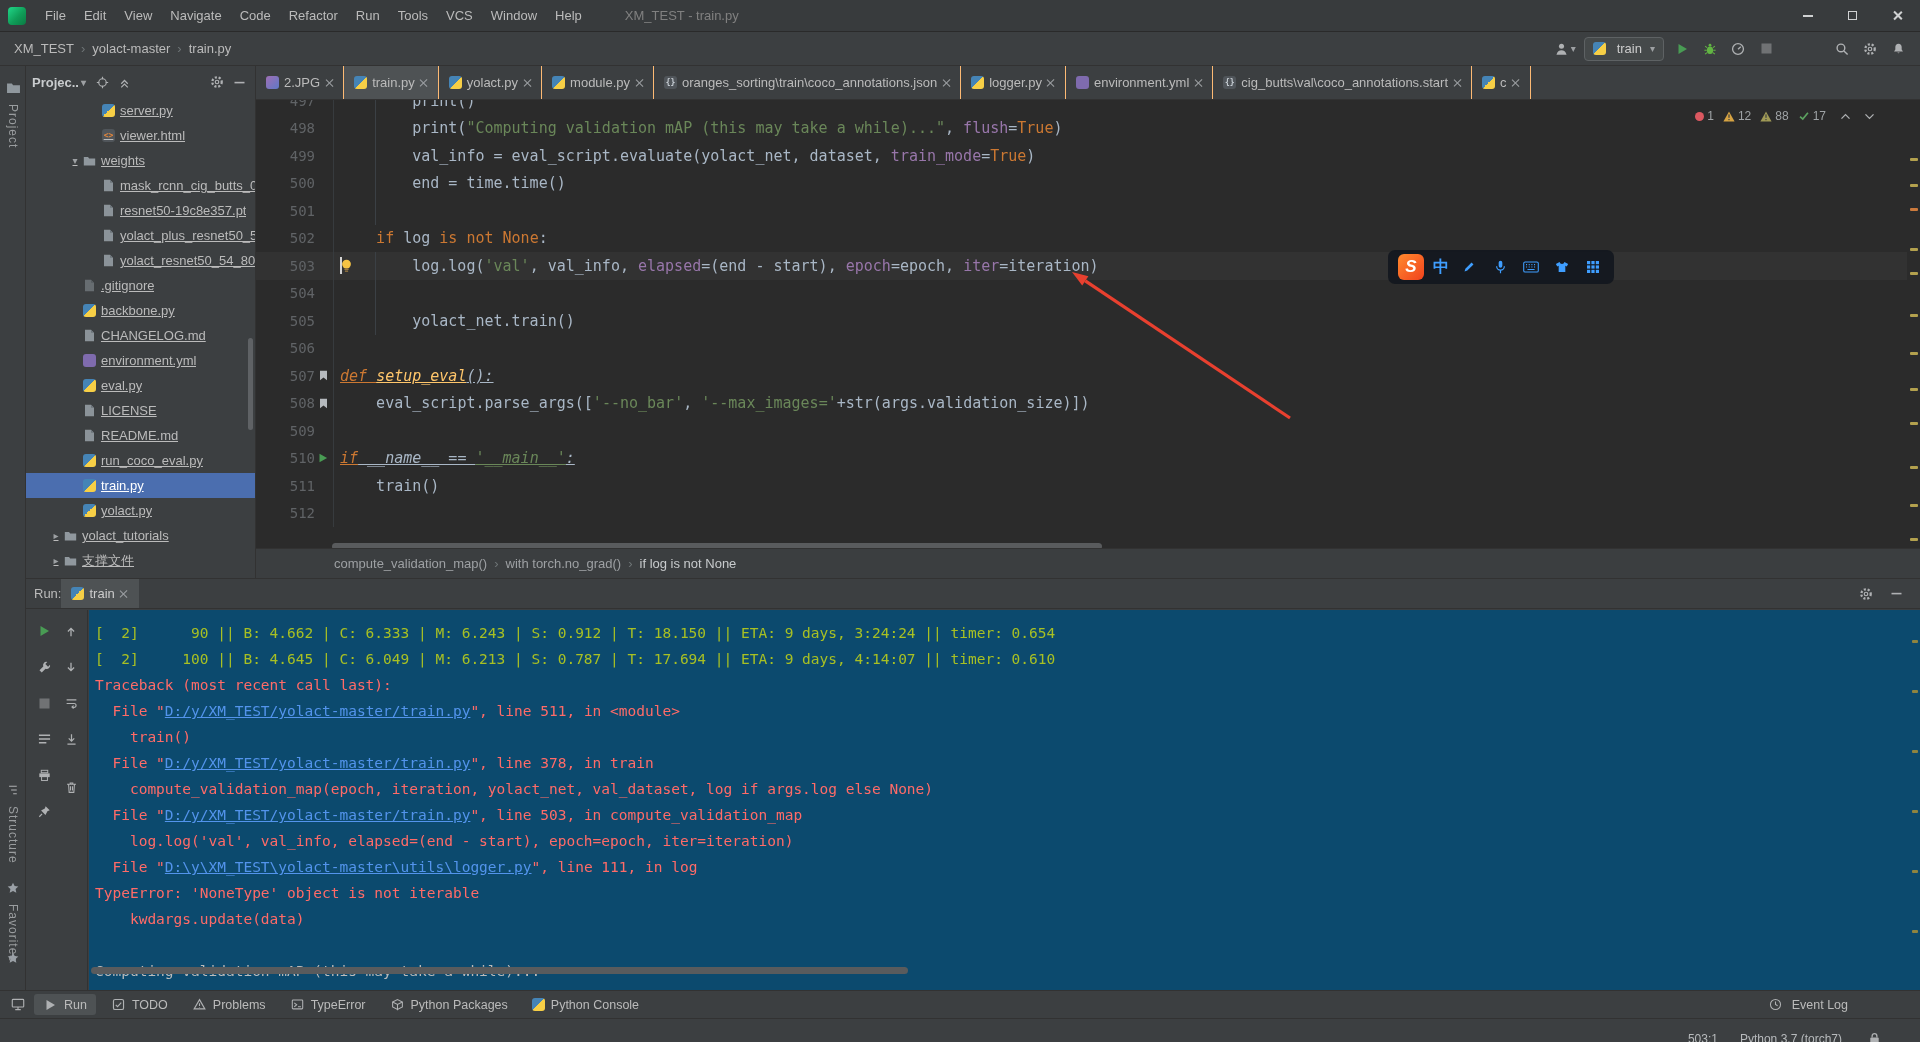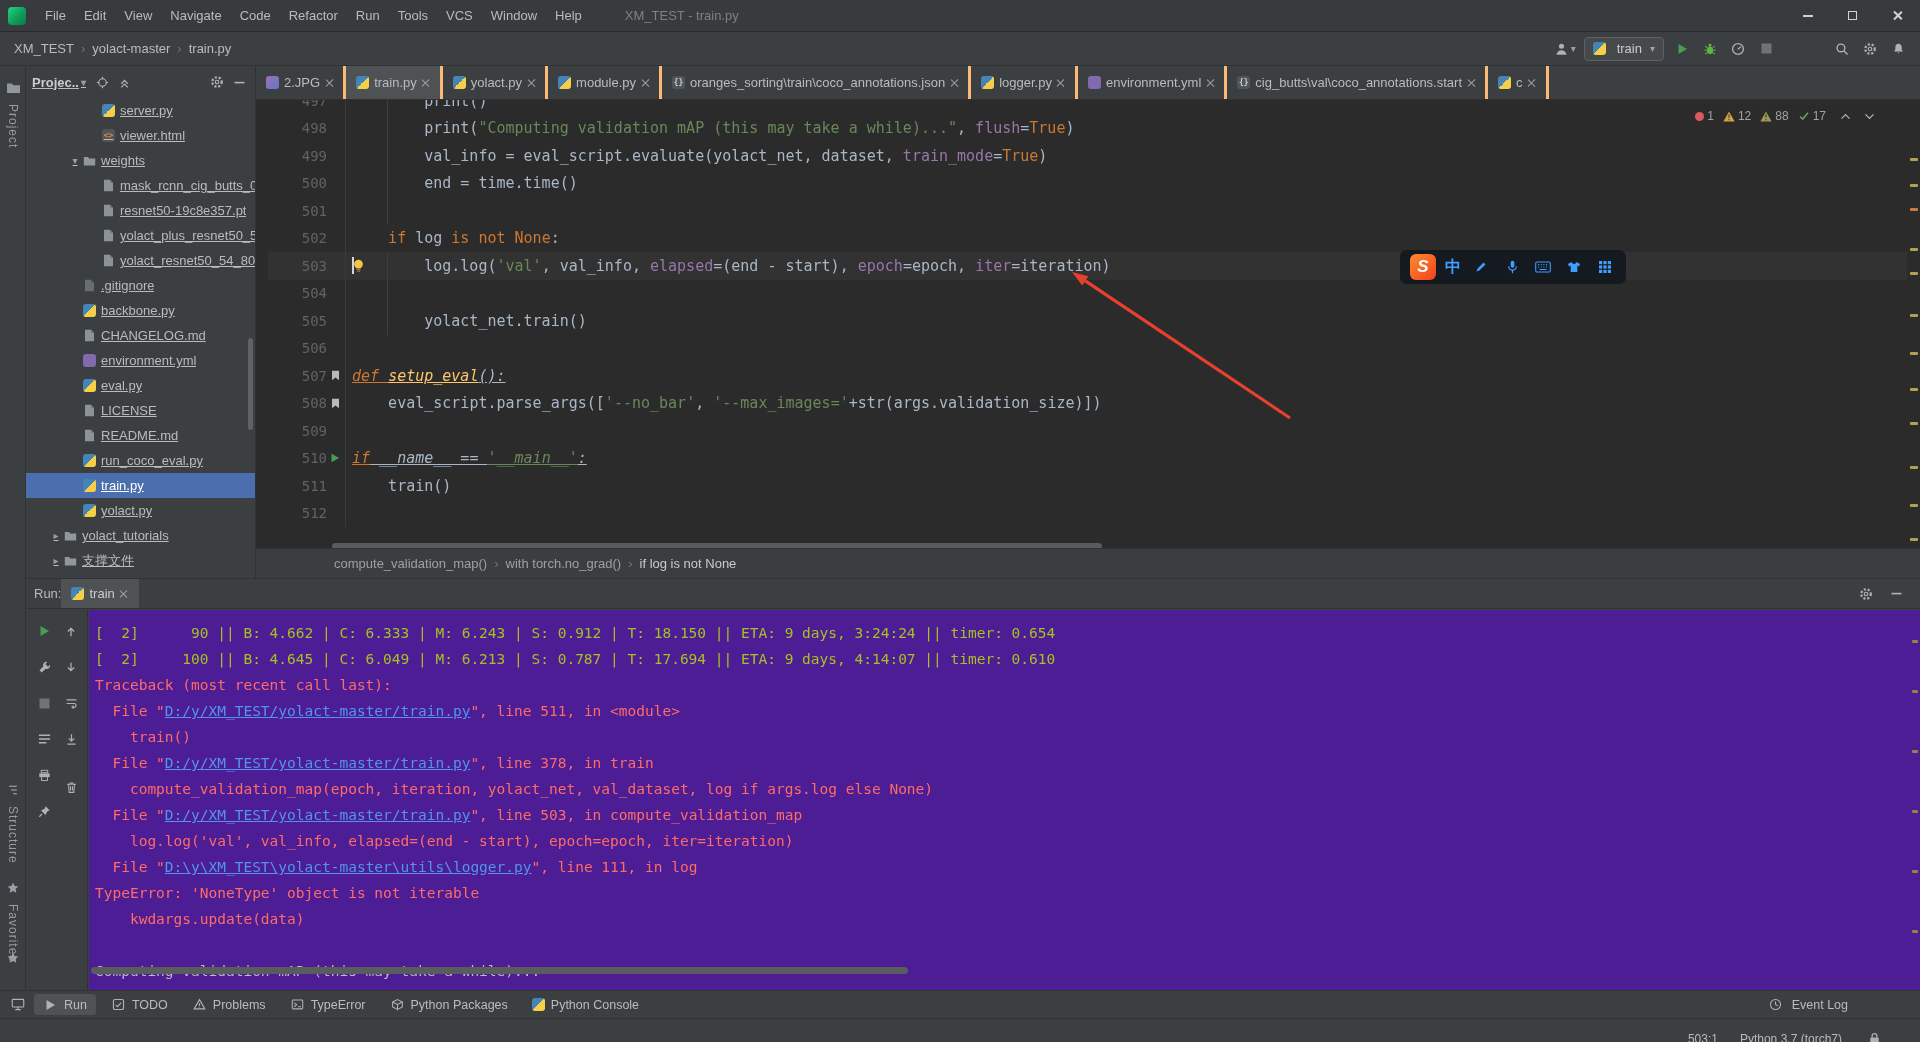--- a/index.html
+++ b/index.html
@@ -52,37 +52,37 @@
   .ico-svg.dim{opacity:.55;}
 
   
   .leftstrip{position:absolute;left:0;top:66px;width:26px;height:924px;background:#3c3f41;border-right:1px solid #323232;z-index:3;}
   .stripe-item{position:absolute;left:0;width:26px;display:flex;flex-direction:column;align-items:center;gap:6px;color:#9a9d9f;font-size:12px;}
   .vtext{writing-mode:vertical-rl;letter-spacing:1px;}
   .stripe-star{position:absolute;left:7px;}
 
   
   .project{position:absolute;left:26px;top:66px;width:230px;height:512px;background:#3c3f41;border-right:1px solid #323232;overflow:hidden;}
-  .proj-header{height:32px;display:flex;align-items:center;padding:0 6px;gap:4px;text-decoration:underline;}
+  .proj-header{height:32px;display:flex;align-items:center;padding:0 6px;gap:4px;}
   .proj-title{display:inline-flex;align-items:center;color:#c9ccce;font-weight:bold;margin-right:2px;white-space:nowrap;}
   .ph-icons{display:inline-flex;gap:2px;}
   .ph-icons.right{margin-left:auto;}
   .tree-row{height:25px;display:flex;align-items:center;white-space:nowrap;color:#bbb;text-decoration:underline;}
   .tree-row.selected{background:var(--selection-blue,#4b6eaf);color:#fff;}
   .arrow{width:16px;flex:none;text-align:center;color:#9da0a3;font-size:10px;}
   .tlabel{overflow:hidden;}
   .tree-scroll{position:absolute;right:2px;top:272px;width:5px;height:92px;background:#5f6265;border-radius:3px;}
 
   
   .editor{position:absolute;left:256px;top:66px;width:1664px;height:512px;background:#2b2b2b;}
   .tabs{height:34px;background:#3c3f41;border-bottom:1px solid #323232;display:flex;align-items:stretch;overflow:hidden;}
-  .tab{display:flex;align-items:center;padding:0 10px;border-right:3px solid #fdba74;color:#bbb;white-space:nowrap;}
+  .tab{display:flex;align-items:center;padding:0 10px;border-right:1px solid #fdba74;color:#bbb;white-space:nowrap;}
   .tab.active{background:#4e5254;}
   .tab .xico{width:9px;height:9px;}
-  .code-area{position:absolute;top:34px;left:12px;right:13px;height:440px;overflow:hidden;}
+  .code-area{position:absolute;top:34px;left:0;right:13px;height:440px;overflow:hidden;}
   .code-lines{margin-top:-13px;}
   .cl{display:flex;height:27.5px;align-items:center;}
   .cl.current{background:#323232;}
   .gutter{width:78px;flex:none;height:100%;display:flex;align-items:center;justify-content:flex-end;padding-right:2px;border-right:1px solid #373b3e;}
   .lno{font-family:"DejaVu Sans Mono","Liberation Mono",monospace;font-size:14px;color:var(--line-number,#606366);}
   .gslot{width:16px;height:100%;display:inline-flex;align-items:center;justify-content:center;flex:none;}
   .ccode{position:relative;flex:1;display:flex;align-items:center;padding-left:6px;font-family:"DejaVu Sans Mono","Liberation Mono",monospace;font-size:15px;color:var(--code-text,#a9b7c6);height:100%;}
   .tk{white-space:pre;}
   .tk-t{color:var(--code-text,#a9b7c6);}
   .tk-k{color:var(--kw,#cc7832);}
@@ -113,21 +113,21 @@
 
   
   .runpanel{position:absolute;left:26px;top:578px;width:1894px;height:412px;background:#3c3f41;border-top:1px solid #323232;}
   .run-header{height:30px;display:flex;align-items:center;padding:0 8px;border-bottom:1px solid #323232;}
   .run-label{color:#bbb;}
   .run-tab{display:inline-flex;align-items:center;height:29px;padding:0 10px;background:#4e5254;color:#ccc;}
   .run-right{margin-left:auto;display:inline-flex;gap:10px;margin-right:6px;}
   .run-body{position:absolute;top:31px;left:0;right:0;bottom:0;}
   .run-gutter{position:absolute;left:0;top:0;width:62px;height:100%;background:#3c3f41;border-right:1px solid #323232;}
   .rg{position:absolute;width:22px;height:22px;}
-  .console{position:absolute;left:63px;top:0;right:0;bottom:0;background:#4c1d95;overflow:hidden;}
+  .console{position:absolute;left:63px;top:0;right:0;bottom:0;background:#0c4a6e;overflow:hidden;}
   .console-inner{padding:10px 0 0 6px;}
   .con-line{height:26px;display:flex;align-items:center;font-family:"DejaVu Sans Mono","Liberation Mono",monospace;font-size:14.5px;}
   .con-line span{white-space:pre;}
   .ck-out{color:var(--console-out,#a8c023);}
   .ck-err{color:var(--console-err,#ff6b68);}
   .ck-lnk{color:var(--console-link,#5394ec);text-decoration:underline;}
   .ck-std{color:#bbbbbb;}
   .con-hscroll{position:absolute;left:2px;bottom:16px;width:817px;height:7px;background:#595b5d;border-radius:4px;}
   .c-stripe{position:absolute;right:0;top:0;bottom:0;width:10px;}
   .cmark{position:absolute;right:2px;width:6px;height:3px;background:#8f8440;border-radius:1px;}

